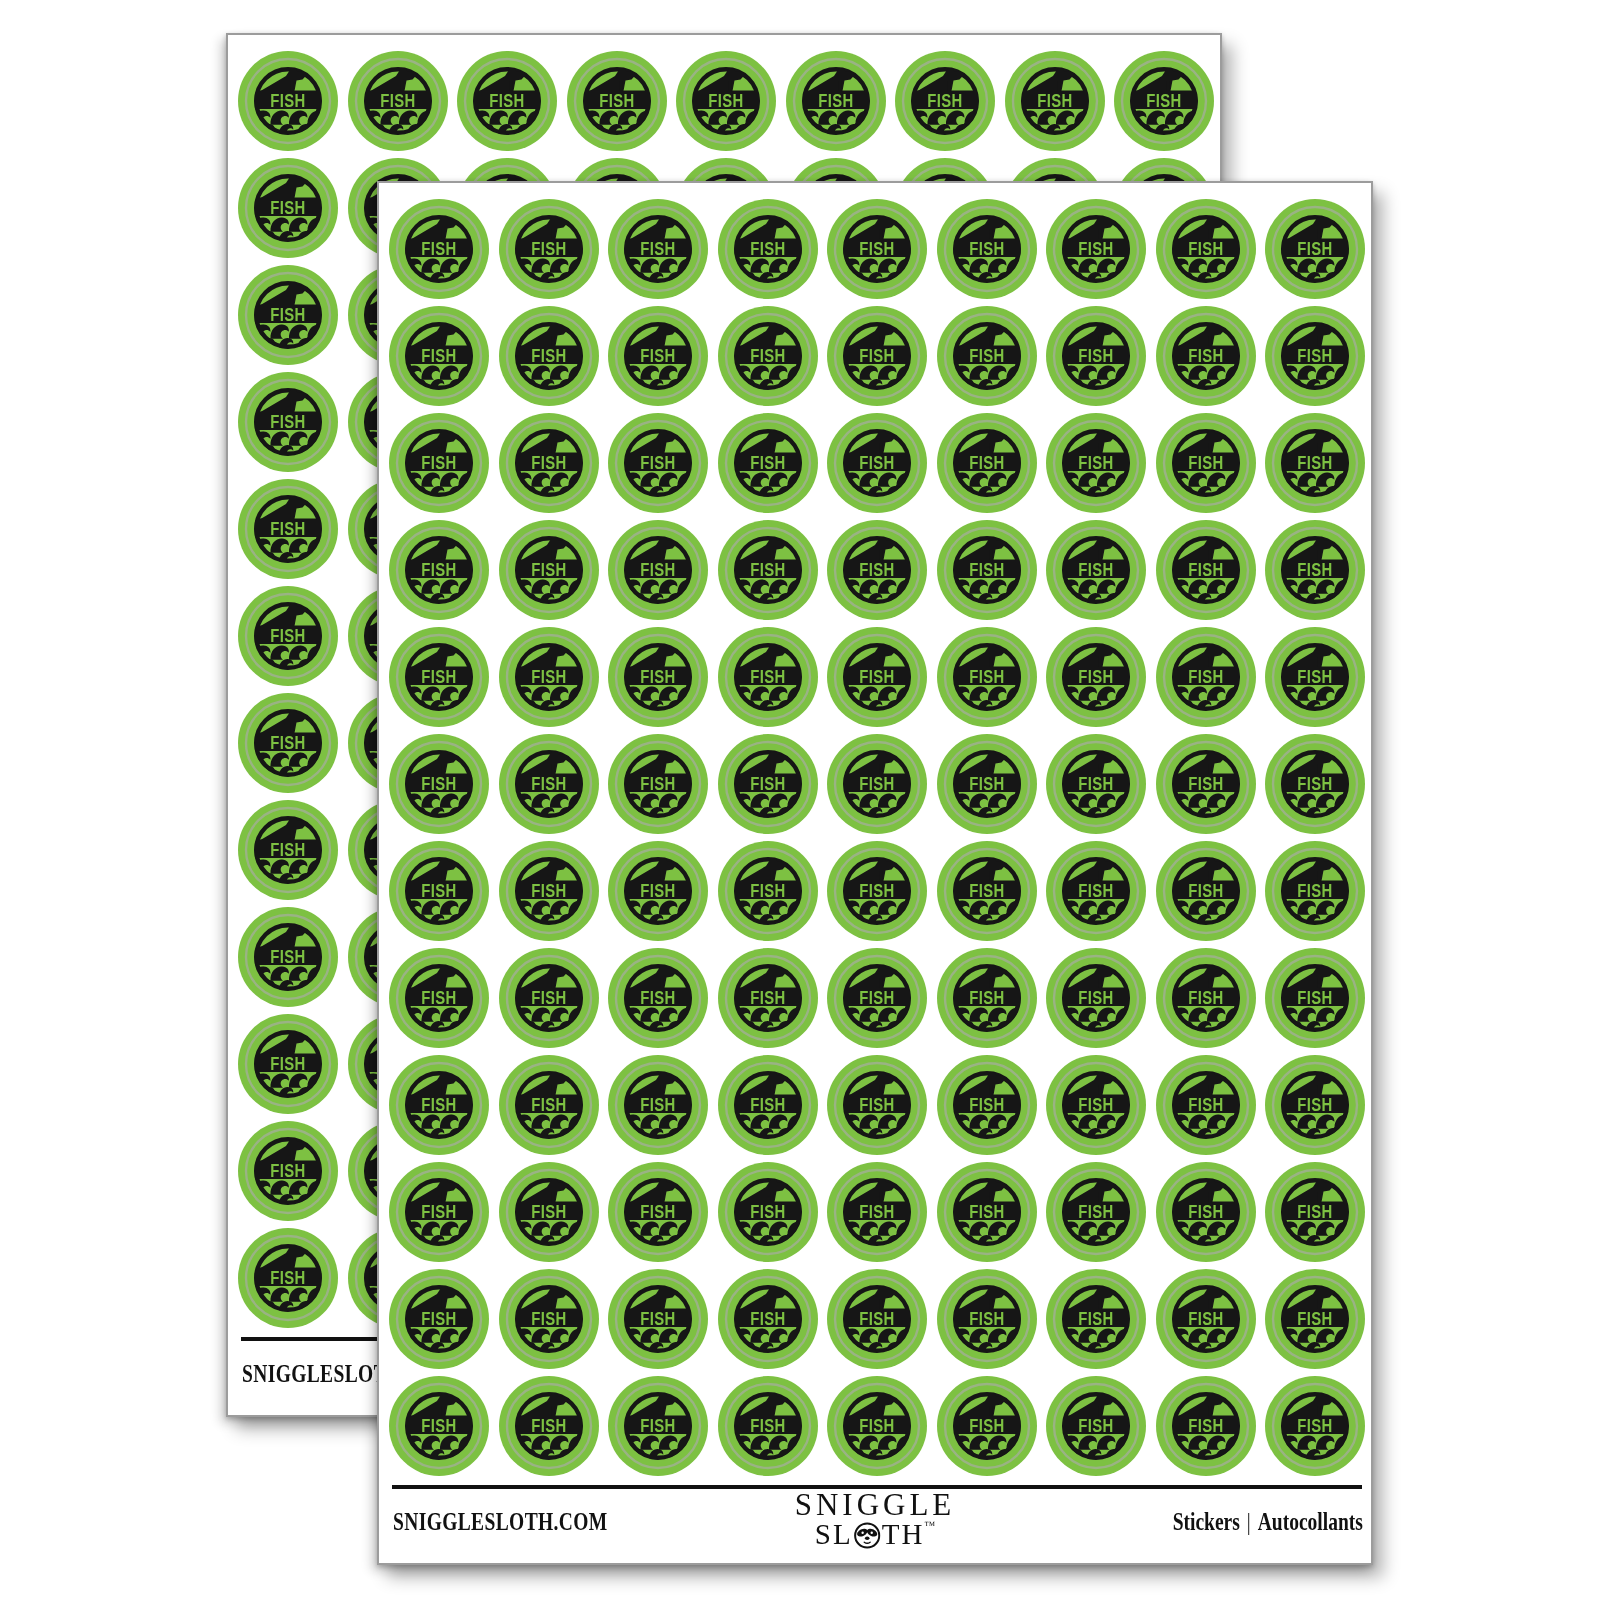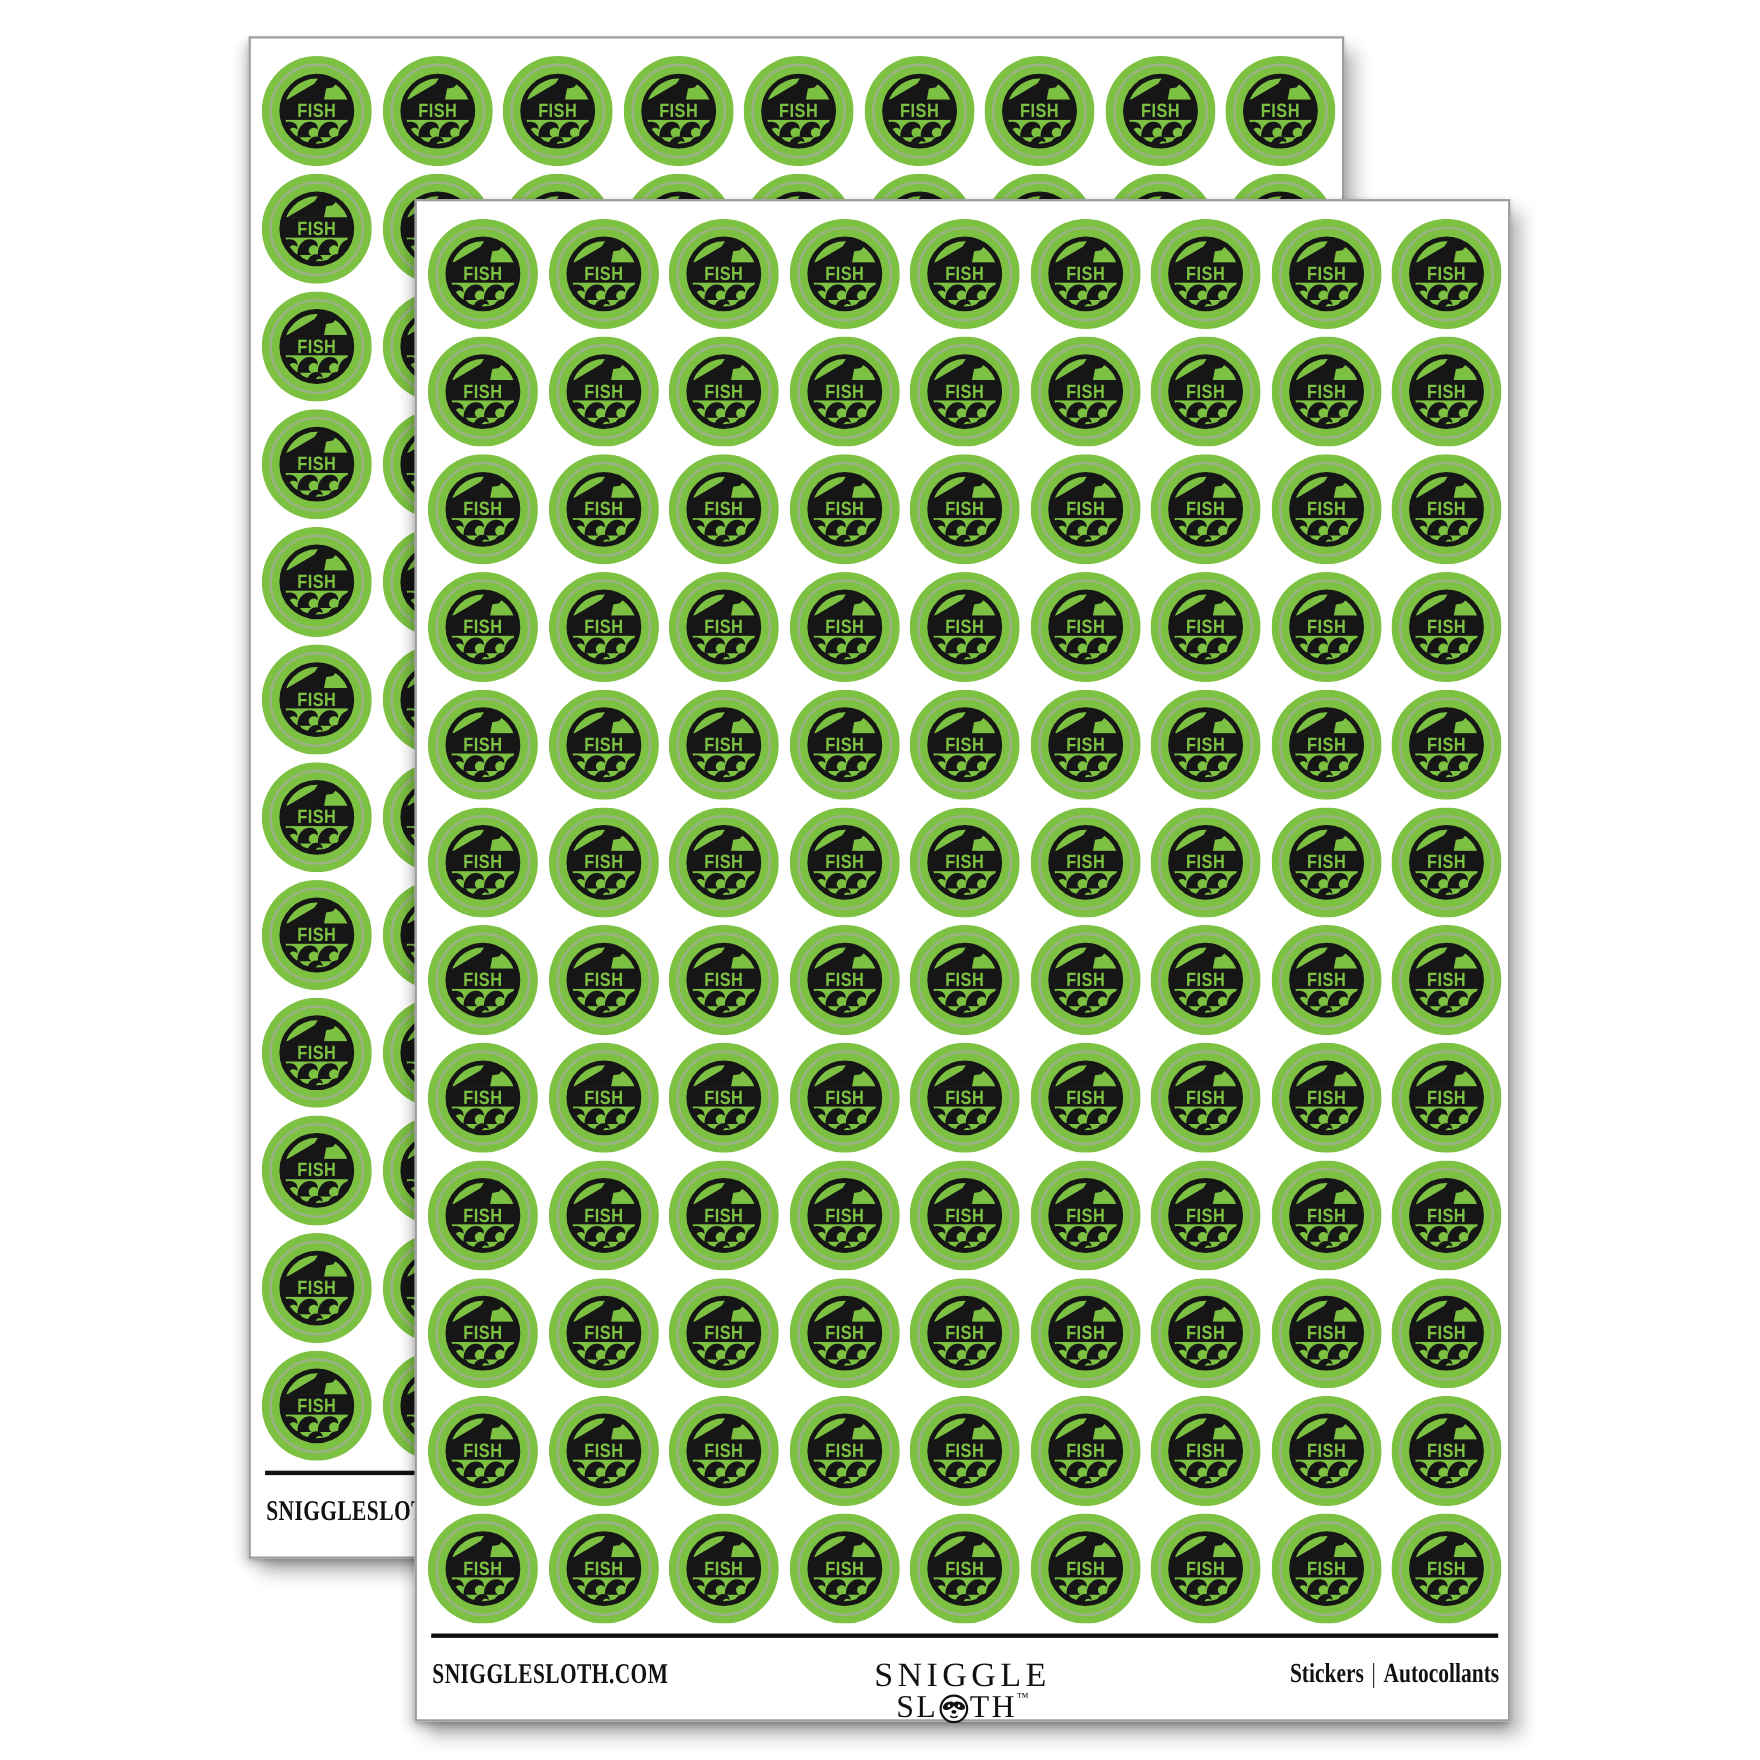--- a/index.html
+++ b/index.html
@@ -15,21 +15,21 @@
   .sticker{width:100px;height:100px;}
   .sticker svg{display:block;}
   .sheet-footer{position:absolute;left:0;top:1302px;width:100%;height:80px;color:var(--ink,#111);}
   .rule{position:absolute;left:13px;top:0;width:970px;height:3.5px;background:var(--ink,#111);}
   .site{position:absolute;left:14px;top:24px;font-weight:bold;font-size:26px;line-height:26px;
         letter-spacing:0.5px;transform:scaleX(0.75);transform-origin:left center;white-space:nowrap;}
   .types{position:absolute;right:8px;top:24px;font-weight:bold;font-size:25px;line-height:26px;
          transform:scaleX(0.78);transform-origin:right center;white-space:nowrap;}
   .types .sep{margin:0 9px;font-weight:normal;}
   .brand{position:absolute;left:50%;top:5px;transform:translateX(-50%);text-align:center;white-space:nowrap;}
-  .brand-line1{font-size:31px;line-height:29px;letter-spacing:4px;margin-top:18px;}
+  .brand-line1{font-size:31px;line-height:29px;letter-spacing:4px;}
   .brand-line2{font-size:29px;line-height:30px;letter-spacing:2px;display:flex;align-items:center;justify-content:center;text-align:right;}
   .brand-line2 .sloth-face{margin:0 1px;position:relative;top:1px;}
   .brand-line2 .tm{font-size:11px;line-height:11px;align-self:flex-start;position:relative;top:1px;letter-spacing:0;}
   .defs-holder{position:absolute;width:0;height:0;overflow:hidden;}
 </style>
 </head>
 <body>
 
 <div class="stage">
 

